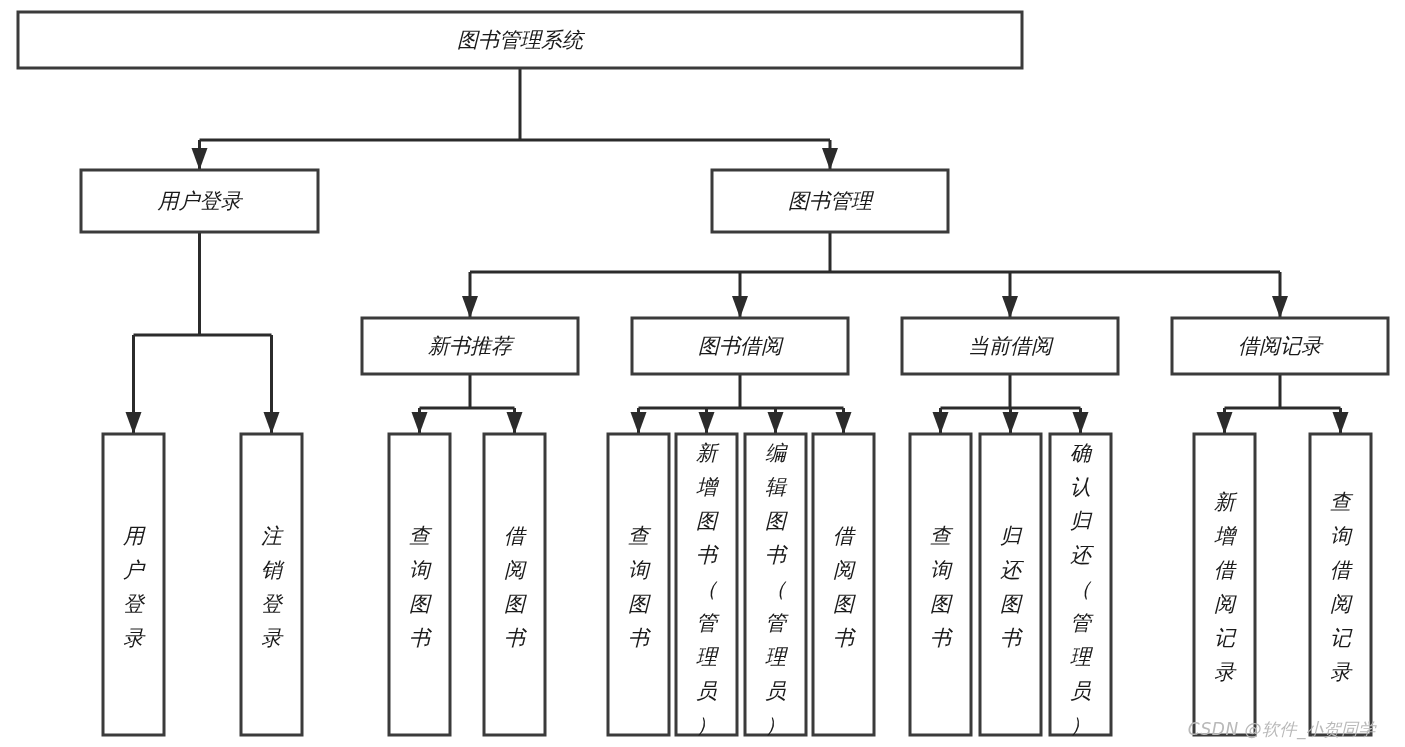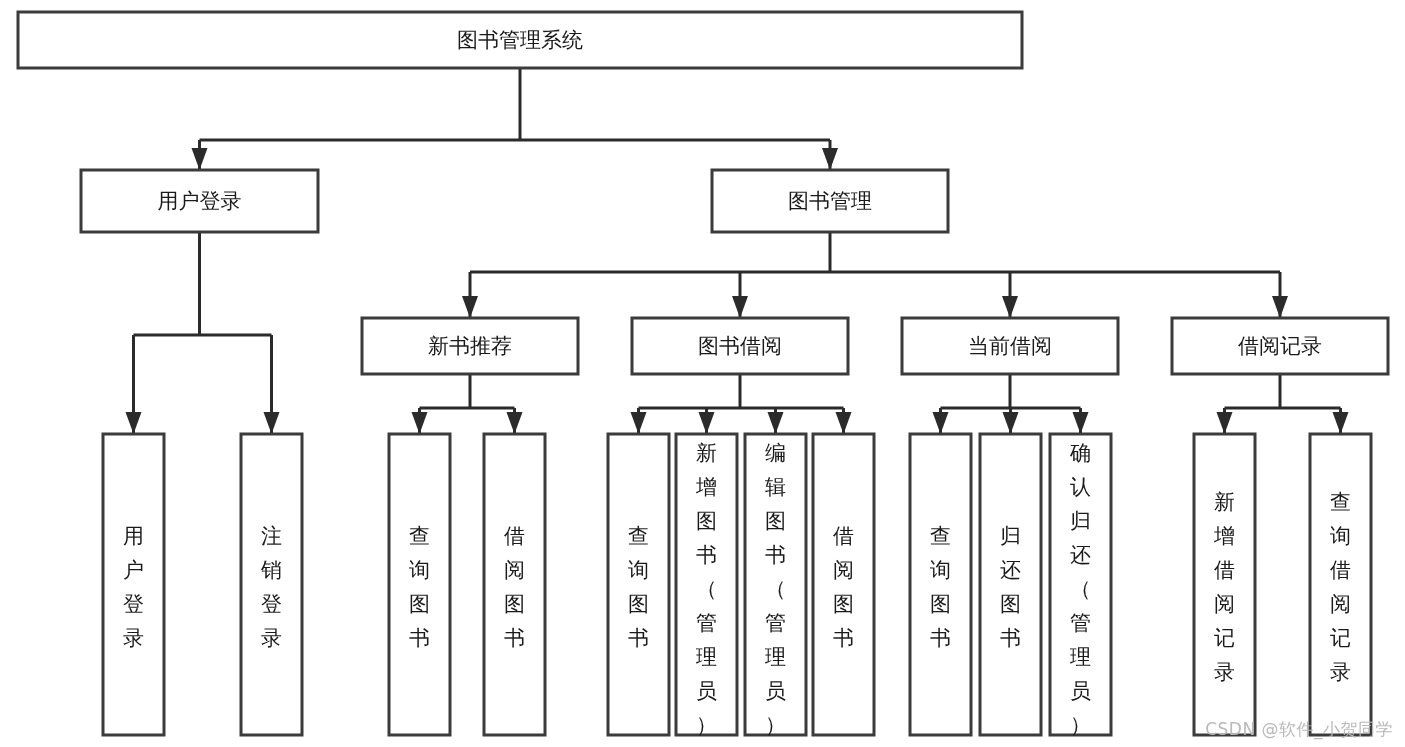--- a/index.html
+++ b/index.html
@@ -11,20 +11,21 @@
     width: 1405px;
     height: 747px;
     font-family: "DejaVu Sans", "Liberation Sans", sans-serif;
     overflow: hidden;
     position: relative;
   }
   #diagram-root {
     position: relative;
     width: 1405px;
     height: 747px;
+    font-style: italic;
   }
   svg.diagram-canvas {
     position: absolute;
     left: 0;
     top: 0;
     width: 1405px;
     height: 747px;
     display: block;
   }
   .node-box {
@@ -50,21 +51,21 @@
     stroke-width: 3;
     fill: none;
     stroke-linecap: butt;
   }
   .arrow-head {
     fill: #2b2b2b;
     stroke: none;
   }
   .watermark-text {
     position: absolute;
-    right: 12px;
+    right: 29px;
     bottom: 6px;
     font-family: "DejaVu Sans", "Liberation Sans", sans-serif;
     font-size: 17px;
     color: #b9b9b9;
     white-space: nowrap;
     letter-spacing: 0.5px;
   }
 </style>
 </head>
 <body>

